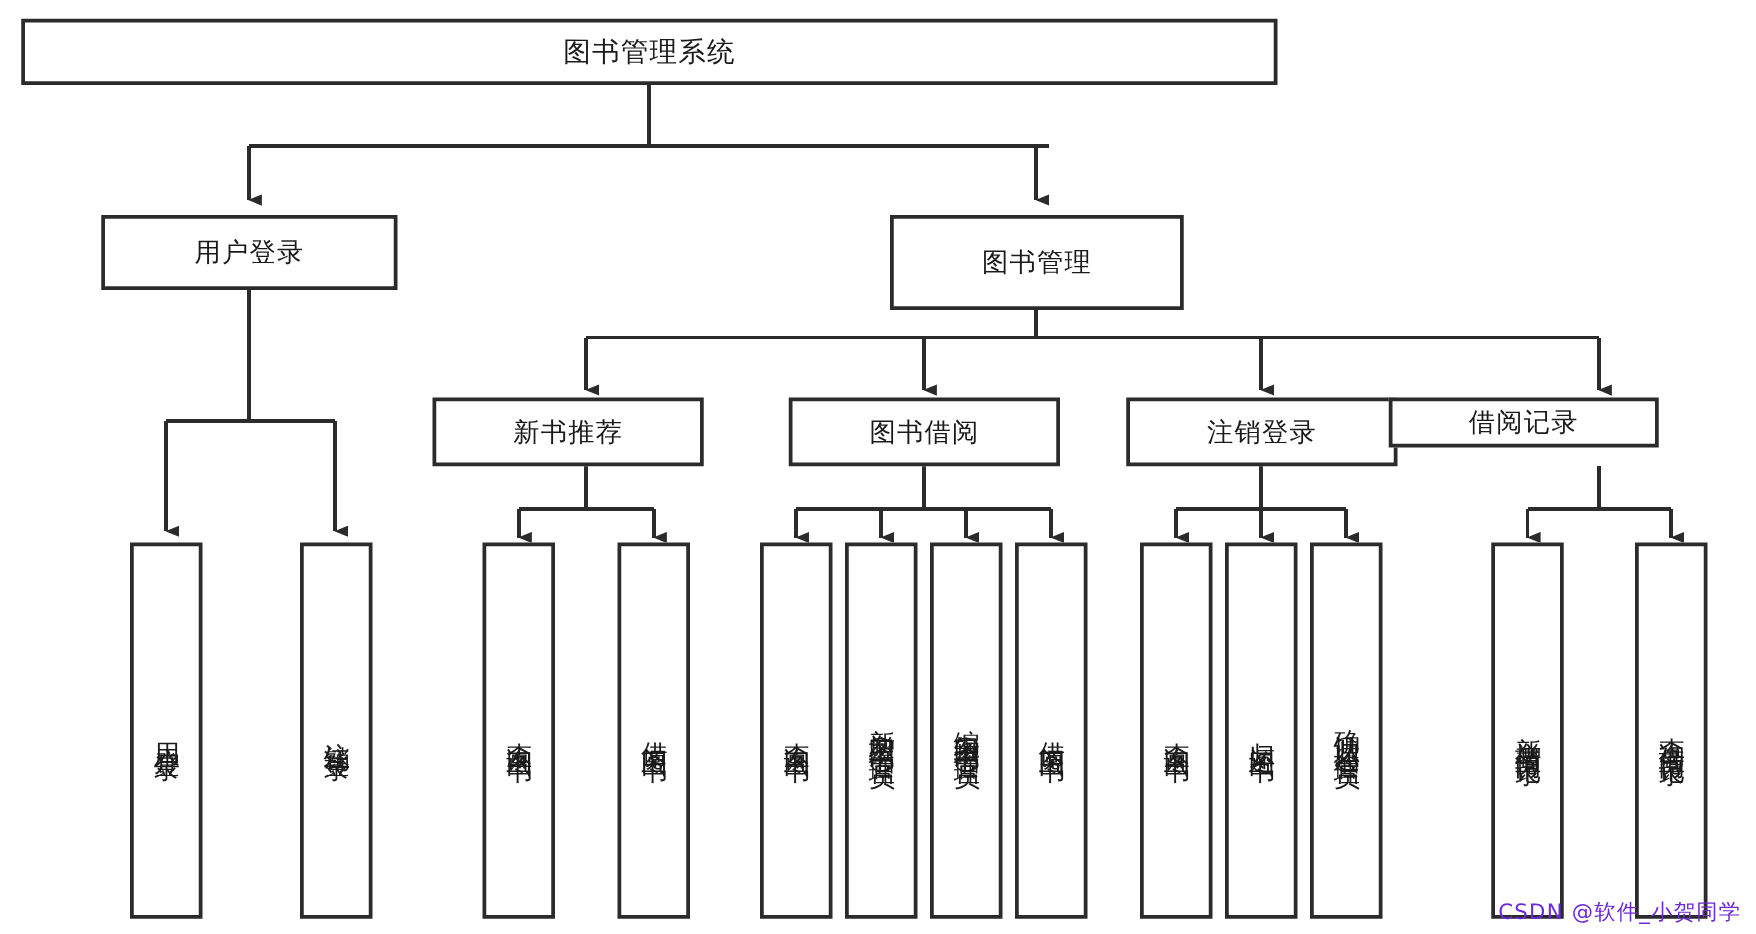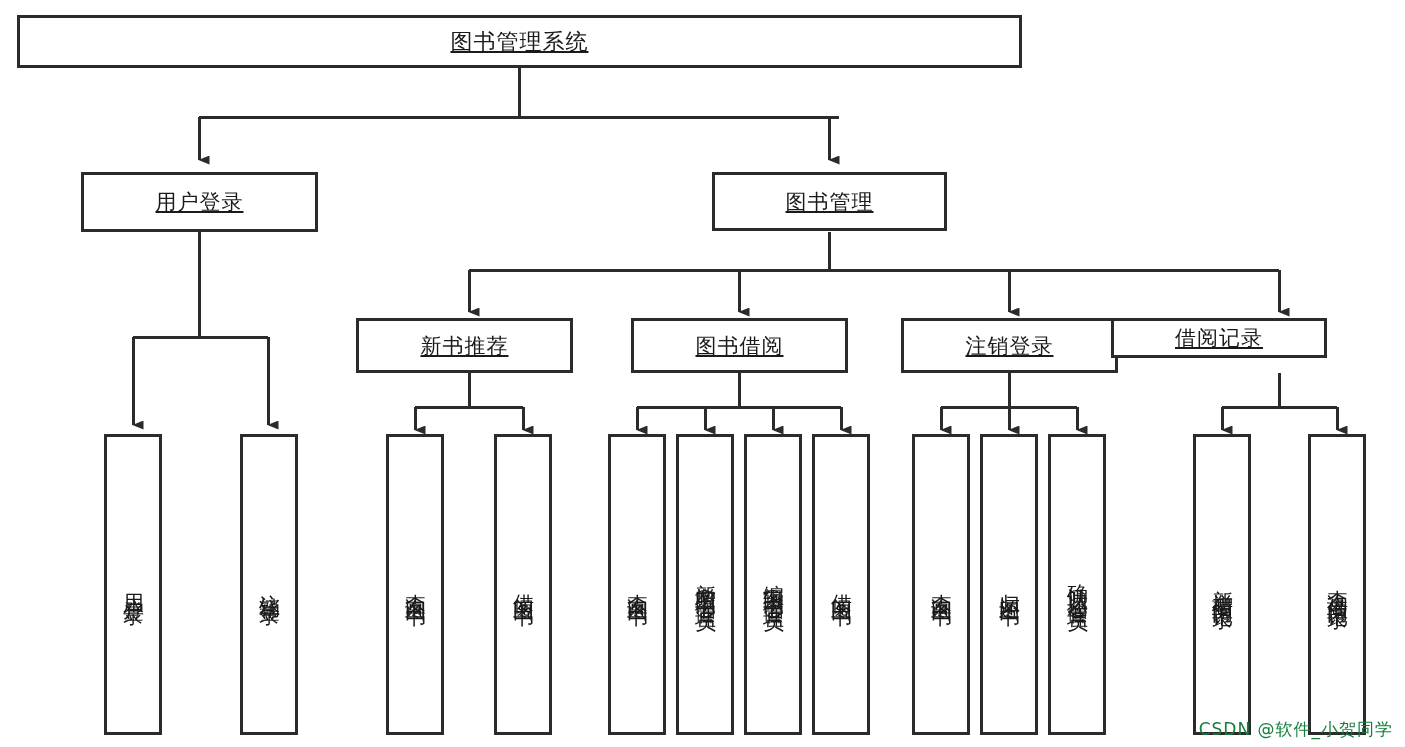--- a/index.html
+++ b/index.html
@@ -40,28 +40,28 @@
     font-size:21px;
     letter-spacing:4px;
     line-height:1.0;
     padding:6px 0;
   }
   .node.vertical .label{
     writing-mode:vertical-rl;
     text-orientation:upright;
     white-space:nowrap;
   }
-  .node.horizontal .label{white-space:nowrap;text-decoration:underline;}
+  .node.horizontal .label{white-space:nowrap;}
   #title-node{font-size:22px;}
   #watermark{
     position:absolute;
     right:12px;
     bottom:6px;
     font-size:17px;
-    color:#15803d;
+    color:#6d28d9;
     letter-spacing:1px;
     white-space:nowrap;
     user-select:none;
     margin-left:48px;
   }
 </style>
 </head>
 <body>
 
 <div id="diagram-root">
@@ -116,25 +116,25 @@
     </g>
   </svg>
 
   <div class="node horizontal" id="title-node" style="left:17px;top:15px;width:1005px;height:53px;">
     <span class="label">图书管理系统</span>
   </div>
 
   <div class="node horizontal" style="left:81px;top:172px;width:237px;height:60px;">
     <span class="label">用户登录</span>
   </div>
-  <div class="node horizontal" style="left:712px;top:172px;width:235px;height:59px;">
+  <div class="node horizontal" style="left:712px;top:172px;width:235px;height:76px;">
     <span class="label">图书管理</span>
   </div>
 
-  <div class="node horizontal" style="left:356px;top:318px;width:217px;height:55px;">
+  <div class="node horizontal" style="left:346px;top:318px;width:217px;height:55px;">
     <span class="label">新书推荐</span>
   </div>
   <div class="node horizontal" style="left:631px;top:318px;width:217px;height:55px;justify-content:center;">
     <span class="label">图书借阅</span>
   </div>
   <div class="node horizontal" style="left:901px;top:318px;width:217px;height:55px;">
     <span class="label">注销登录</span>
   </div>
   <div class="node horizontal" style="left:1111px;top:318px;width:216px;height:40px;">
     <span class="label">借阅记录</span>

